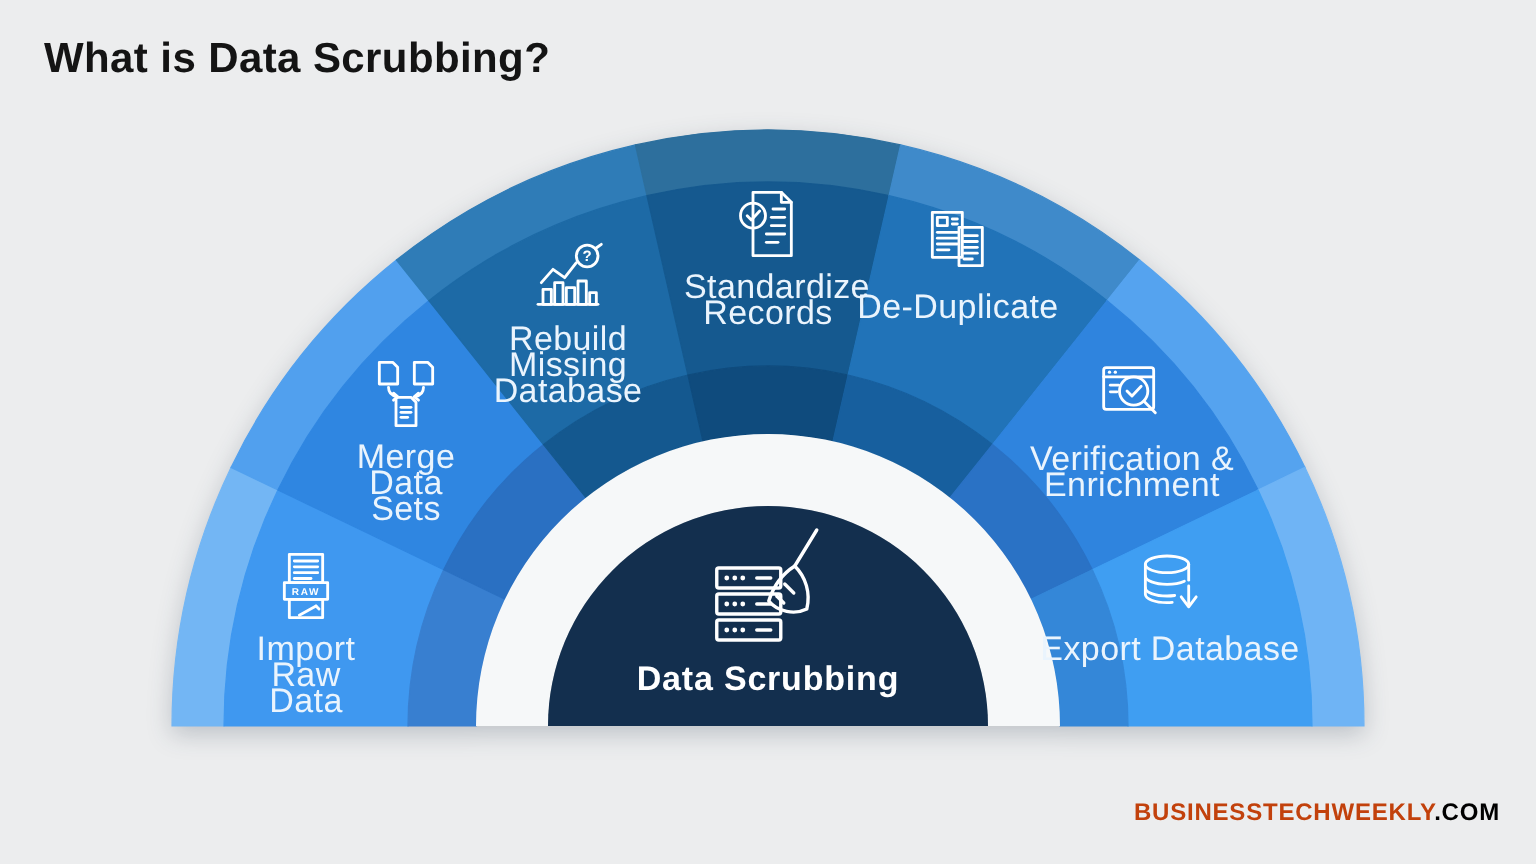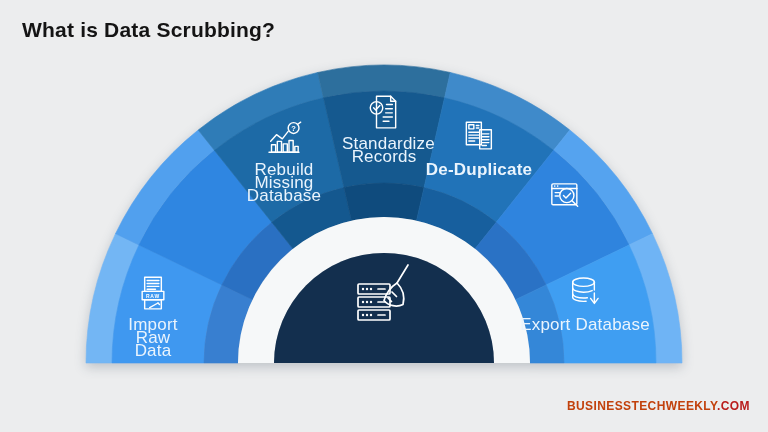--- a/index.html
+++ b/index.html
@@ -33,21 +33,21 @@
   .center-block .icon-box{width:64px;height:64px;margin-bottom:6px;}
   .center-block .icon-box svg{width:100%;height:100%;}
   .center-label{
     font-size:17px;font-weight:bold;color:#ffffff;letter-spacing:.4px;white-space:nowrap;
   }
   .brand{
     position:absolute;right:18px;top:399px;z-index:2;
     font-size:12px;font-weight:bold;letter-spacing:.4px;
   }
   .brand .brand-name{color:#c2410c;}
-  .brand .brand-suffix{color:#b91c1c;}
+  .brand .brand-suffix{color:#000000;}
   
   .li{stroke:#ffffff;fill:none;stroke-width:1.7;stroke-linecap:round;stroke-linejoin:round;}
   .li-fill{fill:#ffffff;stroke:none;}
   .li-txt{fill:#ffffff;stroke:none;font-family:"Liberation Sans",sans-serif;font-weight:bold;}
 </style>
 </head>
 <body>
 
 <div class="stage">
 
@@ -92,20 +92,37 @@
         <rect class="li" x="11" y="22" width="26" height="10"></rect>
         <text class="li-txt" x="24" y="29.6" font-size="6" letter-spacing="1" text-anchor="middle">RAW</text>
         <rect class="li" x="14" y="32" width="20" height="11"></rect>
         <line class="li" x1="20" y1="41.5" x2="30" y2="36"></line>
         <path class="li" d="M30,36 l1.8,1.8"></path>
       </svg>
     </div>
     <div class="seg-label" style="width:70px">Import Raw Data</div>
   </div>
 
+  <div class="seg" style="left:203px;top:177px;">
+    <div class="icon-box">
+      <svg viewBox="0 0 48 48">
+        <path class="li" d="M8,5 h8 l3,3 v10 h-11 z"></path>
+        <path class="li" d="M29,5 h8 l3,3 v10 h-11 z"></path>
+        <path class="li" d="M13.5,20 c0,3 2,5 5,5.5"></path>
+        <path class="li" d="M16.5,23.5 l2.6,2.2 l-2.6,2"></path>
+        <path class="li" d="M34.5,20 c0,3 -2,5 -5,5.5"></path>
+        <path class="li" d="M31.5,23.5 l-2.6,2.2 l2.6,2"></path>
+        <path class="li" d="M18,26 h9 l3,3 v14 h-12 z"></path>
+        <line class="li" x1="21" y1="32" x2="27" y2="32"></line>
+        <line class="li" x1="21" y1="35" x2="27" y2="35"></line>
+        <line class="li" x1="21" y1="38" x2="25" y2="38"></line>
+      </svg>
+    </div>
+    <div class="seg-label" style="width:76px">Merge Data Sets</div>
+  </div>
 
   <div class="seg" style="left:284px;top:118px;">
     <div class="icon-box">
       <svg viewBox="0 0 48 48">
         <line class="li" x1="6" y1="41" x2="42" y2="41"></line>
         <rect class="li" x="9" y="32" width="5" height="9"></rect>
         <rect class="li" x="16" y="28" width="5" height="13"></rect>
         <rect class="li" x="23" y="31" width="5" height="10"></rect>
         <rect class="li" x="30" y="27" width="5" height="14"></rect>
         <rect class="li" x="37" y="34" width="4" height="7"></rect>
@@ -128,21 +145,21 @@
         <line class="li" x1="26" y1="25" x2="34" y2="25"></line>
         <line class="li" x1="23" y1="30" x2="34" y2="30"></line>
         <line class="li" x1="23" y1="35" x2="30" y2="35"></line>
         <circle class="li" cx="15" cy="19" r="7.5" fill="#15598f"></circle>
         <path class="li" d="M11.5,19 l2.5,2.6 l5,-5.4"></path>
       </svg>
     </div>
     <div class="seg-label" style="width:84px">Standardize Records</div>
   </div>
 
-  <div class="seg" style="left:479px;top:118px;font-weight:bold;">
+  <div class="seg" style="left:479px;top:102px;">
     <div class="icon-box">
       <svg viewBox="0 0 48 48">
         <rect class="li" x="9" y="5" width="18" height="27"></rect>
         <rect class="li" x="12" y="8" width="6" height="5"></rect>
         <line class="li" x1="21" y1="9" x2="24" y2="9"></line>
         <line class="li" x1="21" y1="12" x2="24" y2="12"></line>
         <line class="li" x1="12" y1="17" x2="24" y2="17"></line>
         <line class="li" x1="12" y1="20.5" x2="24" y2="20.5"></line>
         <line class="li" x1="12" y1="24" x2="24" y2="24"></line>
         <line class="li" x1="12" y1="27.5" x2="19" y2="27.5"></line>
@@ -164,20 +181,21 @@
         <line class="li" x1="7" y1="12.5" x2="37" y2="12.5"></line>
         <circle class="li-fill" cx="10.5" cy="9.7" r="1"></circle>
         <circle class="li-fill" cx="14" cy="9.7" r="1"></circle>
         <line class="li" x1="11" y1="17.5" x2="16" y2="17.5"></line>
         <line class="li" x1="11" y1="21.5" x2="15" y2="21.5"></line>
         <circle class="li" cx="25" cy="21" r="8.5" fill="#2f84de"></circle>
         <path class="li" d="M21,21 l3,3 l5.5,-5.8"></path>
         <line class="li" x1="31.2" y1="27.2" x2="38" y2="34" stroke-width="2.6"></line>
       </svg>
     </div>
+    <div class="seg-label" style="width:104px">Verification &amp; Enrichment</div>
   </div>
 
   <div class="seg" style="left:585px;top:273px;">
     <div class="icon-box">
       <svg viewBox="0 0 48 48">
         <ellipse class="li" cx="22" cy="11" rx="13" ry="5"></ellipse>
         <path class="li" d="M9,11 v18 c0,2.8 5.8,5 13,5 c1.1,0 2.1,-0.05 3.1,-0.15"></path>
         <path class="li" d="M35,11 v9.5"></path>
         <path class="li" d="M9,18 c0,2.8 5.8,5 13,5 c4.1,0 7.8,-0.7 10.4,-1.9"></path>
         <path class="li" d="M9,25 c0,2.8 5.8,5 13,5 c1.6,0 3.1,-0.1 4.6,-0.3"></path>
@@ -205,19 +223,20 @@
         <circle class="li-fill" cx="11" cy="55" r="1.2"></circle>
           <circle class="li-fill" cx="15" cy="55" r="1.2"></circle>
           <circle class="li-fill" cx="19" cy="55" r="1.2"></circle>
         <line class="li" x1="26" y1="55" x2="33" y2="55" stroke-width="2"></line>
         <line class="li" x1="56" y1="5" x2="45" y2="23" stroke-width="2.6"></line>
         <path class="li" d="M45,23 C39.5,26.5 34.5,32.5 32,40.5 C36.5,46 45,47.5 51,44.5 C53,36.5 50.5,28.5 45,23 Z" stroke-width="2"></path>
         <path class="li" d="M40,32 l4.5,4.5"></path>
         <path class="li" d="M36,38 l3.5,3.5"></path>
       </svg>
     </div>
+    <div class="center-label">Data Scrubbing</div>
   </div>
 
   <div class="brand">
     <span class="brand-name">BUSINESSTECHWEEKLY</span><span class="brand-suffix">.COM</span>
   </div>
 
 </div>
 
 </body></html>

